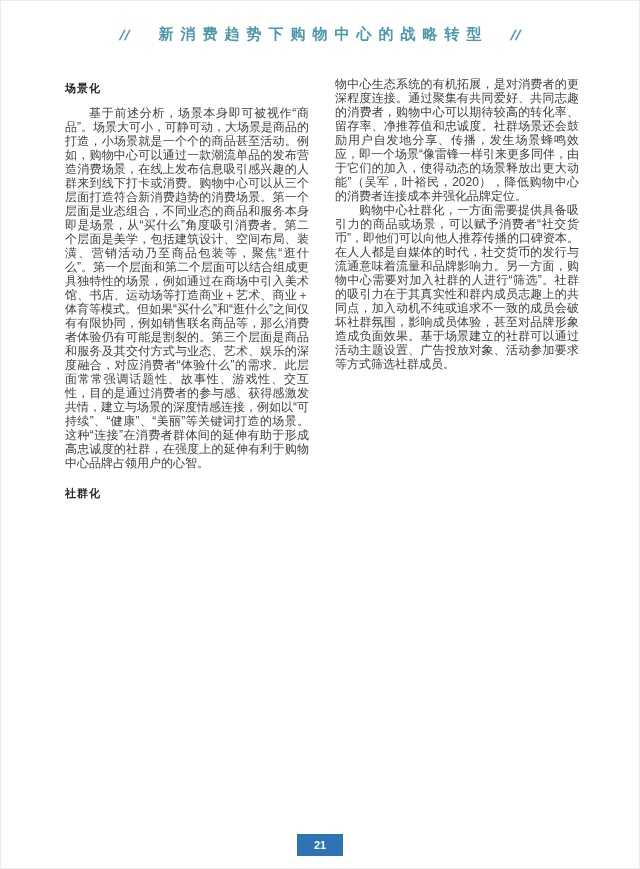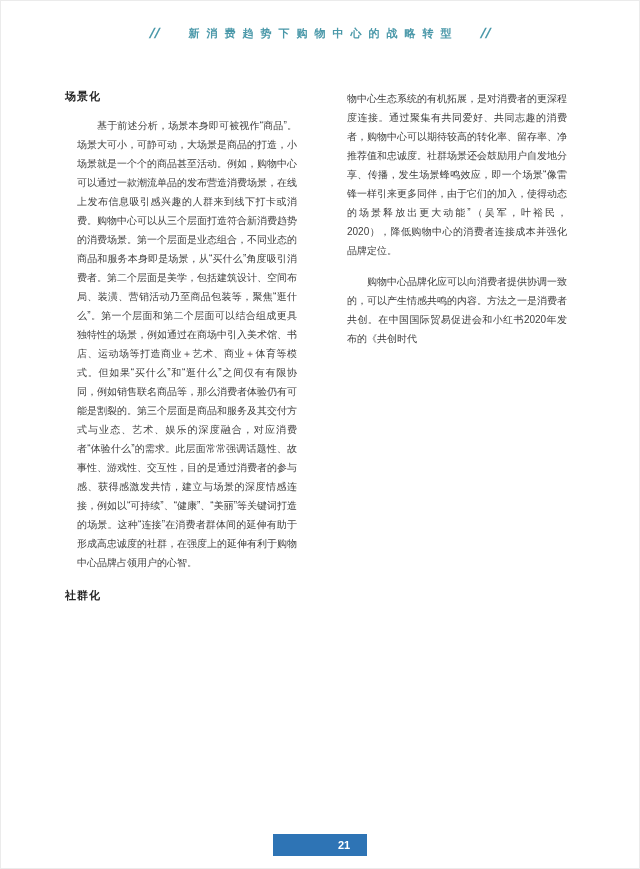--- a/index.html
+++ b/index.html
@@ -20,54 +20,54 @@
     display: flex; justify-content: center; align-items: center; gap: 22px;
   }
   .slash-decor {
     color: var(--accent-teal, #4a98a9);
     font-size: 14px; font-weight: bold; font-style: italic;
     letter-spacing: 1px;
     transform: skewX(-8deg);
   }
   .page-title {
     color: var(--accent-teal, #4a98a9);
-    font-size: 11px; font-weight: bold;
+    font-size: 15px; font-weight: bold;
     letter-spacing: 7px; text-indent: 7px;
   }
   .content {
     position: absolute; top: 76px; left: 64px;
     width: 514px;
     display: flex; gap: 26px;
   }
   .column { width: 244px; }
   .section-heading {
     font-size: 11px; font-weight: bold;
     color: var(--heading-color, #262626);
     letter-spacing: 1px;
-    margin: 12px 0 10px 0;
+    margin: 4px 0 10px 0;
   }
   .section-heading.spaced { margin-top: 16px; }
   .para {
-    font-size: 10px; line-height: 19px;
+    font-size: 12px; line-height: 14px;
     color: var(--body-text, #404040);
     text-align: justify;
     text-indent: 2em;
-    margin: 12px;
+    margin: 0;
   }
   .para.no-indent { text-indent: 0; }
   .page-footer {
     position: absolute; bottom: 12px; left: 0; right: 0;
     display: flex; justify-content: center;
   }
   .page-number {
     min-width: 46px; height: 22px;
     background: var(--page-number-bg, #2e74b5);
     color: var(--page-number-text, #ffffff);
     display: flex; align-items: center; justify-content: center;
-    font-size: 11px; font-weight: bold; padding-left: 48px;
+    font-size: 11px; font-weight: bold;
   }
 </style>
 </head>
 <body>
 
 <div class="page">
 
   <div class="page-header">
     <span class="slash-decor">//</span>
     <span class="page-title">新消费趋势下购物中心的战略转型</span>
@@ -77,21 +77,21 @@
   <div class="content">
 
     <div class="column">
       <h3 class="section-heading">场景化</h3>
       <p class="para">基于前述分析，场景本身即可被视作“商品”。场景大可小，可静可动，大场景是商品的打造，小场景就是一个个的商品甚至活动。例如，购物中心可以通过一款潮流单品的发布营造消费场景，在线上发布信息吸引感兴趣的人群来到线下打卡或消费。购物中心可以从三个层面打造符合新消费趋势的消费场景。第一个层面是业态组合，不同业态的商品和服务本身即是场景，从“买什么”角度吸引消费者。第二个层面是美学，包括建筑设计、空间布局、装潢、营销活动乃至商品包装等，聚焦“逛什么”。第一个层面和第二个层面可以结合组成更具独特性的场景，例如通过在商场中引入美术馆、书店、运动场等打造商业＋艺术、商业＋体育等模式。但如果“买什么”和“逛什么”之间仅有有限协同，例如销售联名商品等，那么消费者体验仍有可能是割裂的。第三个层面是商品和服务及其交付方式与业态、艺术、娱乐的深度融合，对应消费者“体验什么”的需求。此层面常常强调话题性、故事性、游戏性、交互性，目的是通过消费者的参与感、获得感激发共情，建立与场景的深度情感连接，例如以“可持续”、“健康”、“美丽”等关键词打造的场景。这种“连接”在消费者群体间的延伸有助于形成高忠诚度的社群，在强度上的延伸有利于购物中心品牌占领用户的心智。</p>
       <h3 class="section-heading spaced">社群化</h3>
     </div>
 
     <div class="column">
       <p class="para no-indent">物中心生态系统的有机拓展，是对消费者的更深程度连接。通过聚集有共同爱好、共同志趣的消费者，购物中心可以期待较高的转化率、留存率、净推荐值和忠诚度。社群场景还会鼓励用户自发地分享、传播，发生场景蜂鸣效应，即一个场景“像雷锋一样引来更多同伴，由于它们的加入，使得动态的场景释放出更大动能”（吴军，叶裕民，2020），降低购物中心的消费者连接成本并强化品牌定位。</p>
-      <p class="para">购物中心品牌化应可以向消费者提供协调一致的，可以产生情感共鸣的内容。方法之一是消费者共创。在中国国际贸易促进会和小红书2020年发布的《共创时代</p>
+      <p class="para">购物中心社群化，一方面需要提供具备吸引力的商品或场景，可以赋予消费者“社交货币”，即他们可以向他人推荐传播的口碑资本。在人人都是自媒体的时代，社交货币的发行与流通意味着流量和品牌影响力。另一方面，购物中心需要对加入社群的人进行“筛选”。社群的吸引力在于其真实性和群内成员志趣上的共同点，加入动机不纯或追求不一致的成员会破坏社群氛围，影响成员体验，甚至对品牌形象造成负面效果。基于场景建立的社群可以通过活动主题设置、广告投放对象、活动参加要求等方式筛选社群成员。</p>
     </div>
 
   </div>
 
   <div class="page-footer">
     <div class="page-number">21</div>
   </div>
 
 </div>
 

